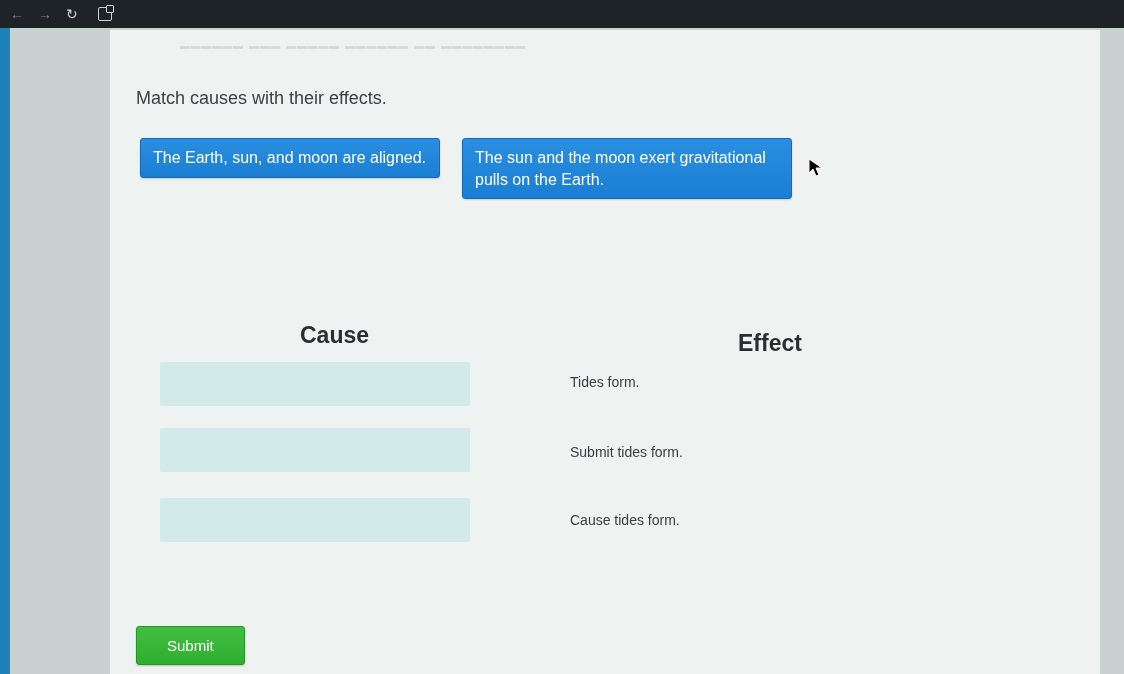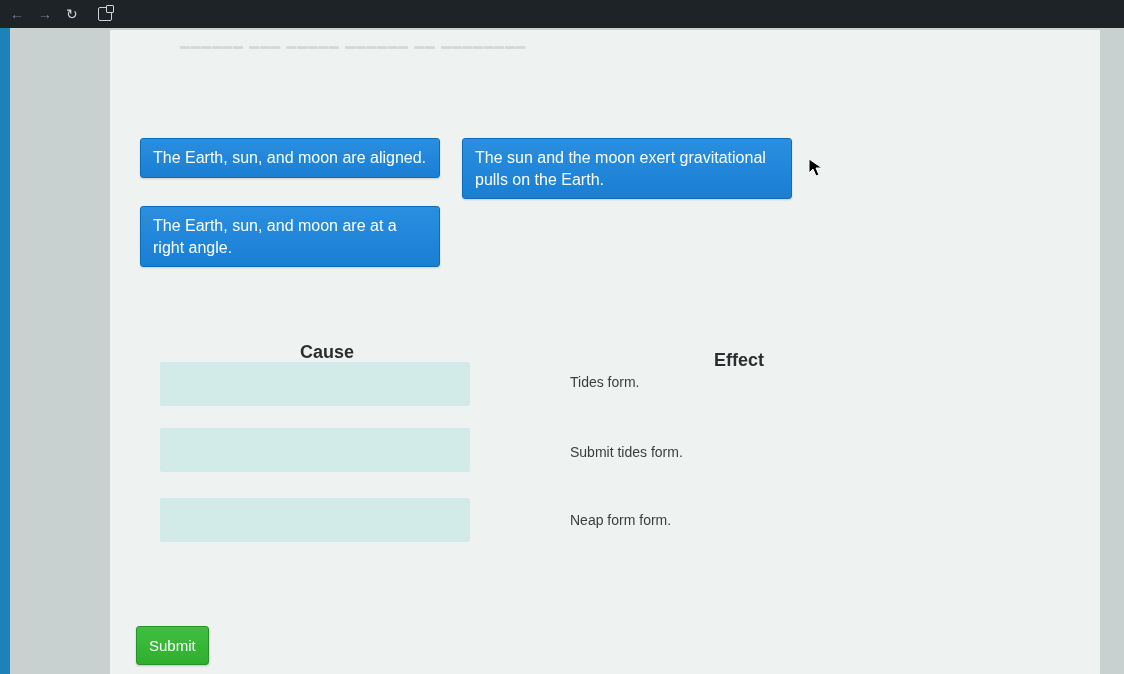--- a/index.html
+++ b/index.html
@@ -83,25 +83,24 @@
   }
   .tile.t1 { left: 30px;  top: 108px; }
   .tile.t2 { left: 352px; top: 108px; width: 330px; }
   .tile.t3 { left: 30px;  top: 176px; }
 
   
   .col-header {
     position: absolute;
     font-weight: bold;
     color: #2c2d2e;
-    font-size: 18px;
-    margin-top: 20px;
+    font-size: 23px;
   }
   .col-header.cause  { left: 190px; top: 292px; }
-  .col-header.effect { left: 604px; top: 300px; }
+  .col-header.effect { left: 628px; top: 300px; }
 
   
   .slot {
     position: absolute;
     left: 50px;
     width: 310px;
     height: 44px;
     background: #d2ebe9;
     border-radius: 2px;
   }
@@ -122,21 +121,21 @@
 
   
   .submit {
     position: absolute;
     left: 26px;
     top: 596px;
     background: linear-gradient(#3fbf3f, #2fae2f);
     border: 1px solid #279327;
     color: #ffffff;
     font-size: 15px;
-    padding: 10px 12px;
+    padding: 10px 30px;
     border-radius: 3px;
     cursor: pointer;
     box-shadow: 0 1px 2px rgba(0,0,0,0.2);
   }
 
   
   .cursor {
     position: absolute;
     left: 808px; top: 158px;
     width: 0; height: 0;
@@ -153,35 +152,35 @@
   <span class="reload">↻</span>
   <span class="site-icon"></span>
 </div>
 
 <div class="left-strip"></div>
 
 <div class="content">
 
   <div class="crop-line">━━━━━━ ━━━ ━━━━━ ━━━━━━ ━━ ━━━━━━━━</div>
 
+  <div class="instruction">Match causes with their effects.</div>
 
   <div class="tile t1">The Earth, sun, and moon are aligned.</div>
   <div class="tile t2">The sun and the moon exert gravitational pulls on the Earth.</div>
-  <div class="tile t3">The Earth, sun, and moon are at a right angle.</div>
 
   <div class="col-header cause">Cause</div>
   <div class="col-header effect">Effect</div>
 
   <div class="slot s1"></div>
   <div class="slot s2"></div>
   <div class="slot s3"></div>
 
   <div class="effect-text e1">Tides form.</div>
   <div class="effect-text e2">Submit tides form.</div>
-  <div class="effect-text e3">Neap form form.</div>
+  <div class="effect-text e3">Cause tides form.</div>
 
   <button class="submit">Submit</button>
 
 </div>
 
 <div class="cursor">
   <svg viewBox="0 0 16 20">
       <path d="M1 1 L1 15 L5 11 L8 18 L11 17 L8 10 L14 10 Z" fill="#000" stroke="#fff" stroke-width="1"></path>
     </svg>
 </div>

